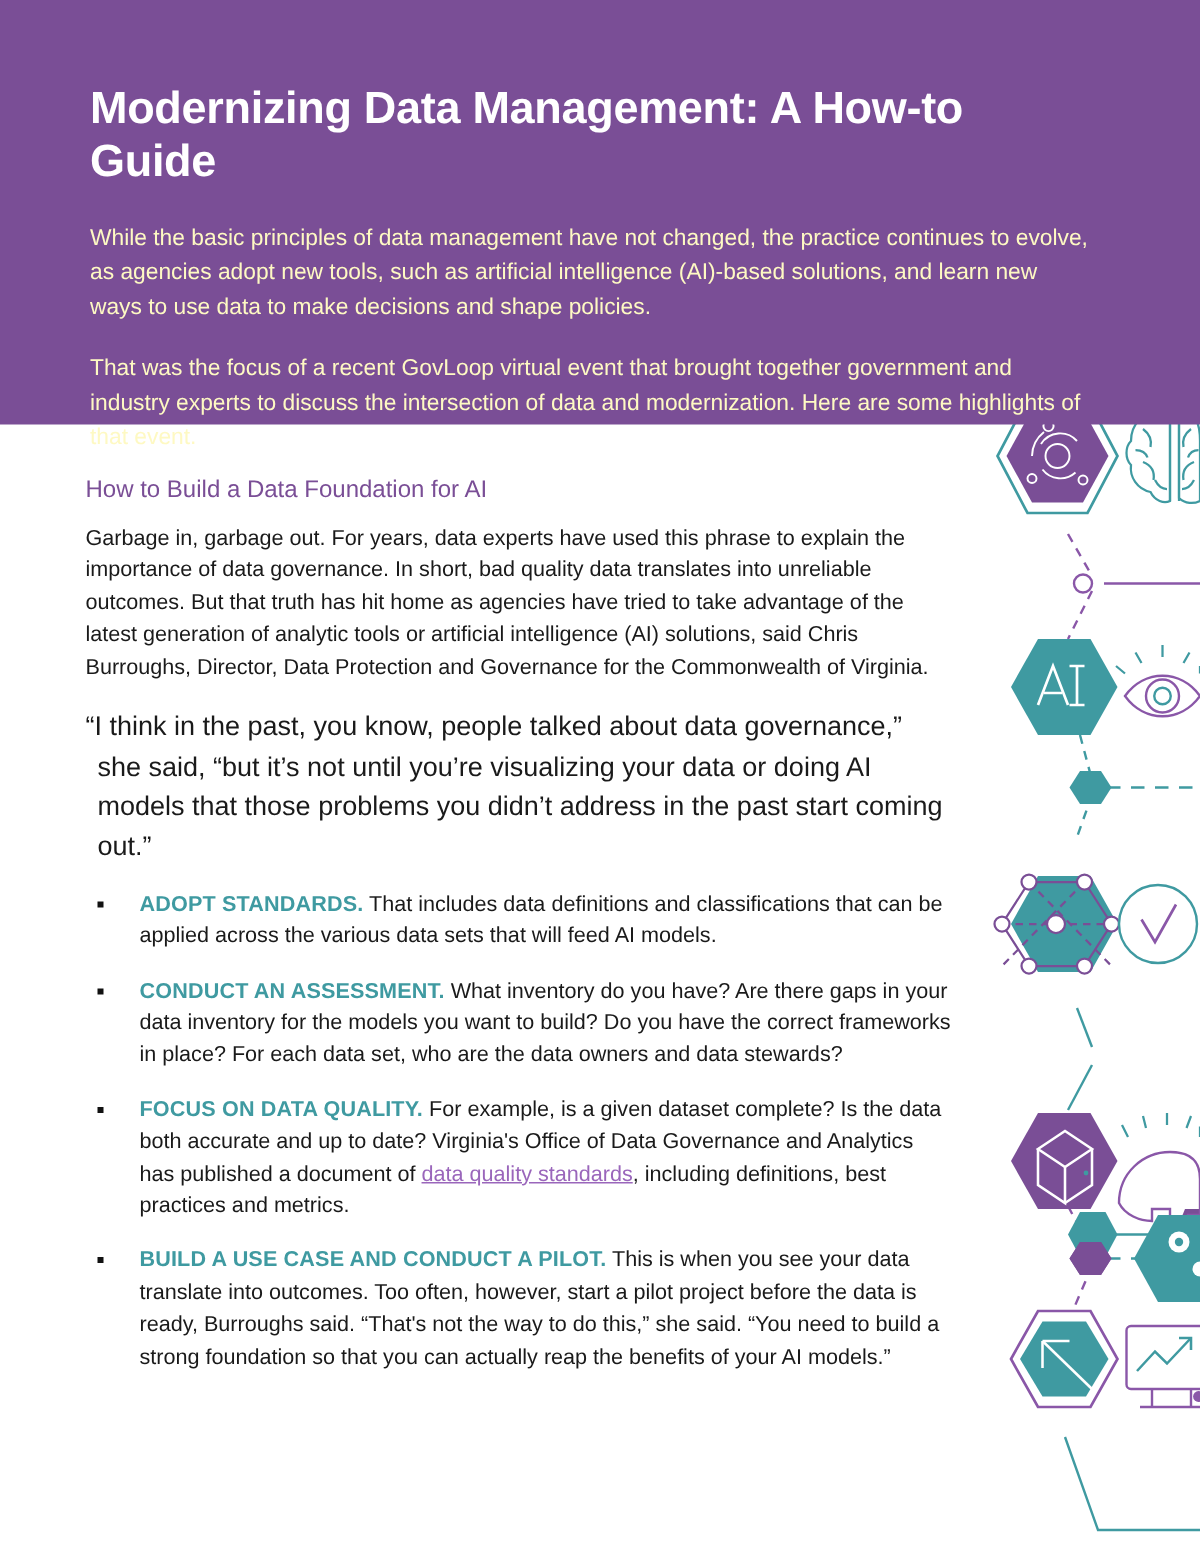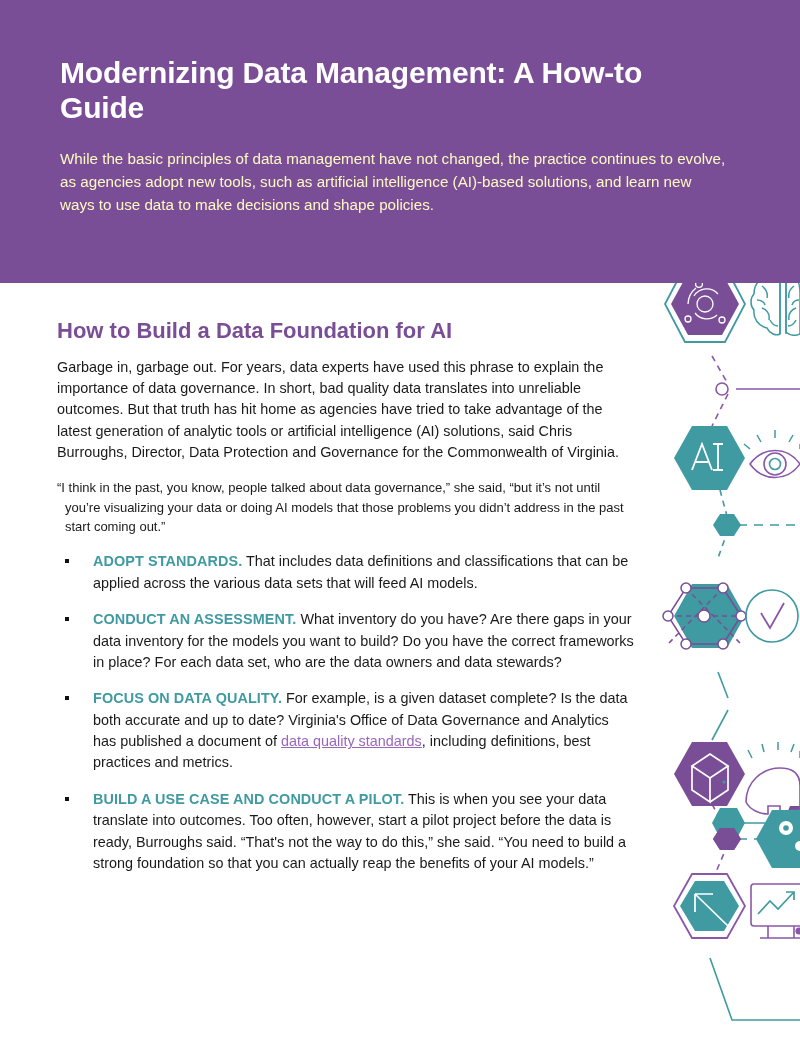--- a/index.html
+++ b/index.html
@@ -54,33 +54,33 @@
     box-sizing: border-box;
     padding: 34px 0 0 0;
     z-index: 2;
   }
   .content-col {
     width: 578px;
     margin-left: 57px;
   }
   .section-heading {
     color: #7a4e96;
-    font-size: 22px;
-    font-weight: bold;
+    font-size: 16px;
+    font-weight: normal;
     margin: 0 0 12px 0;
     line-height: 1.25;
   }
   .body-para {
     font-size: 14.4px;
     line-height: 1.485;
     margin: 0 0 15px 0;
     color: #1a1a1a;
   }
   .quote-para {
-    font-size: 13px;
+    font-size: 18px;
     line-height: 1.485;
     margin: 0 0 15px 0;
     padding-left: 8px;
     text-indent: -8px;
     color: #1a1a1a;
   }
   .bullet-list {
     list-style: none;
     margin: 4px 0 14px 0;
     padding: 0;
@@ -276,20 +276,21 @@
     <g fill="none" stroke="#3f9aa1" stroke-width="1.4">
       <path d="M211 634 L200 634 M211 648 L200 648 M211 662 L200 662"></path>
     </g>
     <circle cx="199" cy="673" r="3.6" fill="#8a57a8"></circle>
   </svg>
 </div>
 
 <header class="header">
   <h1 class="header-title">Modernizing Data Management: A How-to Guide</h1>
   <p class="header-para">While the basic principles of data management have not changed, the practice continues to evolve, as agencies adopt new tools, such as artificial intelligence (AI)-based solutions, and learn new ways to use data to make decisions and shape policies.</p>
+  <p class="header-para">That was the focus of a recent GovLoop virtual event that brought together government and industry experts to discuss the intersection of data and modernization. Here are some highlights of that event.</p>
 </header>
 
 <main class="main">
   <div class="content-col">
 
     <h2 class="section-heading">How to Build a Data Foundation for AI</h2>
 
     <p class="body-para">Garbage in, garbage out. For years, data experts have used this phrase to explain the importance of data governance. In short, bad quality data translates into unreliable outcomes. But that truth has hit home as agencies have tried to take advantage of the latest generation of analytic tools or artificial intelligence (AI) solutions, said Chris Burroughs, Director, Data Protection and Governance for the Commonwealth of Virginia.</p>
 
     <p class="quote-para">“I think in the past, you know, people talked about data governance,” she said, “but it’s not until you’re visualizing your data or doing AI models that those problems you didn’t address in the past start coming out.”</p>

